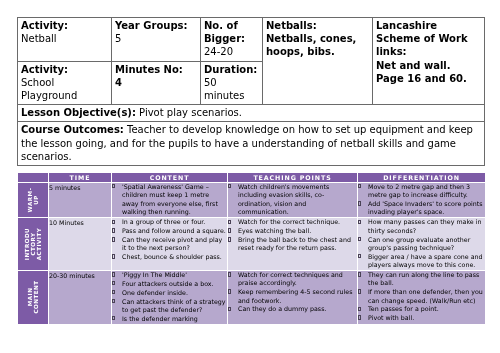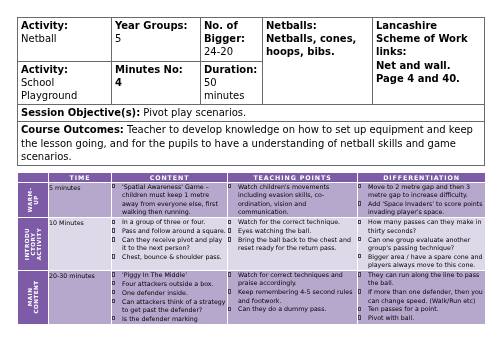--- a/index.html
+++ b/index.html
@@ -136,39 +136,39 @@
           <div class="lbl">Bigger:</div>
           <div class="val">24-20</div>
         </td>
         <td class="c4" rowspan="2">
           <div class="lbl">Netballs:</div>
           <div class="val b">Netballs, cones, hoops, bibs.</div>
         </td>
         <td class="c5" rowspan="2">
           <div class="lbl">Lancashire Scheme of Work</div>
           <div class="lbl">links:</div>
-          <div class="val b">Net and wall. Page 4 and 40.</div>
+          <div class="val b">Net and wall. Page 16 and 60.</div>
         </td>
       </tr>
       <tr>
         <td class="c1">
           <div class="lbl">Activity:</div>
           <div class="val">School Playground</div>
         </td>
         <td class="c2">
           <div class="lbl">Minutes No:</div>
           <div class="val b">4</div>
         </td>
         <td class="c3">
           <div class="lbl">Duration:</div>
           <div class="val">50 minutes</div>
         </td>
       </tr>
       <tr class="wide-row">
-        <td colspan="5"><span class="tag">Session Objective(s):</span><span> Pivot play scenarios.</span></td>
+        <td colspan="5"><span class="tag">Lesson Objective(s):</span><span> Pivot play scenarios.</span></td>
       </tr>
       <tr class="wide-row">
         <td colspan="5"><span class="tag">Course Outcomes:</span><span> Teacher to develop knowledge on how to set up equipment and keep the lesson going, and for the pupils to have a understanding of netball skills and game scenarios.</span></td>
       </tr>
     </tbody>
   </table>
 
   <table class="plan">
     <colgroup>
       <col class="col-side">

